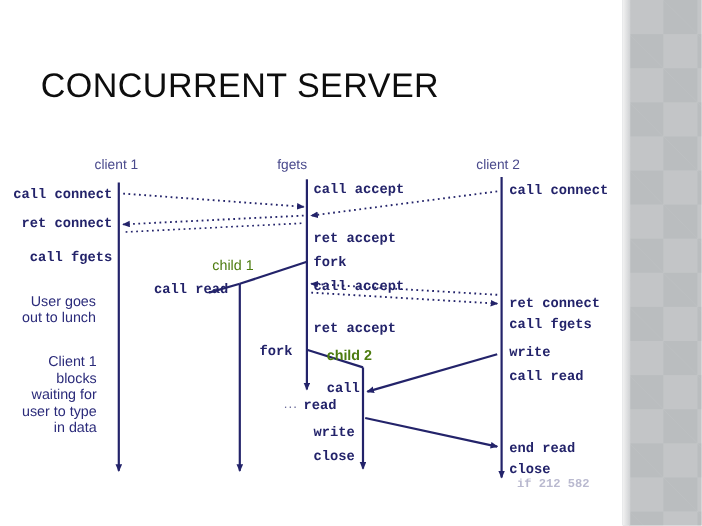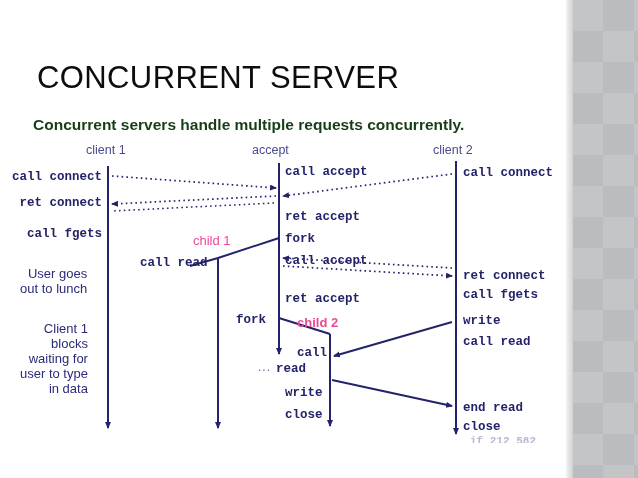--- a/index.html
+++ b/index.html
@@ -77,21 +77,21 @@
     position:absolute;
     font-family:"Liberation Sans", sans-serif;
     font-size:13px;color:#2b2b7a;
     line-height:15px;
     white-space:pre;
     text-align:right;
   }
   .childlbl{
     position:absolute;
     font-family:"Liberation Sans", sans-serif;
-    font-size:13px;color:#ec4899;
+    font-size:13px;color:#4d7c0f;
     white-space:nowrap;
   }
   .dots{
     position:absolute;
     font-family:"Liberation Sans", sans-serif;
     font-size:12px;color:#6b6b9a;
     letter-spacing:1px;
   }
   .faint{
     position:absolute;
@@ -102,21 +102,20 @@
     overflow:hidden;
     text-decoration:underline;
   }
 </style>
 </head>
 <body>
 
 <div id="slide">
 
   <div id="title">CONCURRENT SERVER</div>
-  <div id="subtitle">Concurrent  servers handle multiple requests concurrently.</div>
 
   <div id="diagram">
 
     <svg width="566" height="478">
       <defs>
         <marker id="ah" markerWidth="7" markerHeight="7" refX="6" refY="3" orient="auto" markerUnits="userSpaceOnUse">
           <path d="M0,0 L7,3 L0,6 z" fill="#23236a"></path>
         </marker>
         <marker id="ahl" markerWidth="7" markerHeight="7" refX="6" refY="3" orient="auto" markerUnits="userSpaceOnUse">
           <path d="M0,0 L7,3 L0,6 z" fill="#23236a"></path>
@@ -145,21 +144,21 @@
       <line x1="283" y1="266" x2="452" y2="276" stroke="#23236a" stroke-width="1.7" stroke-dasharray="1.6 3.2" marker-end="url(#ah)"></line>
 
       <line x1="218" y1="258" x2="190" y2="266" stroke="#23236a" stroke-width="2"></line>
 
       <line x1="452" y1="322" x2="334" y2="356" stroke="#23236a" stroke-width="2" marker-end="url(#ah)"></line>
 
       <line x1="332" y1="380" x2="452" y2="406" stroke="#23236a" stroke-width="2" marker-end="url(#ah)"></line>
     </svg>
 
     <div class="colhead" style="left:86px;top:143px;">client 1</div>
-    <div class="colhead" style="left:252px;top:143px;">accept</div>
+    <div class="colhead" style="left:252px;top:143px;">fgets</div>
     <div class="colhead" style="left:433px;top:143px;">client 2</div>
 
     <div class="code" style="left:12px;top:170px;width:90px;text-align:right;">call connect</div>
     <div class="code" style="left:12px;top:196px;width:90px;text-align:right;">ret connect</div>
     <div class="code" style="left:12px;top:227px;width:90px;text-align:right;">call fgets</div>
 
     <div class="childlbl" style="left:193px;top:233px;">child 1</div>
     <div class="code" style="left:140px;top:256px;">call read</div>
 
     <div class="prose" style="left:20px;top:266px;">User goes

